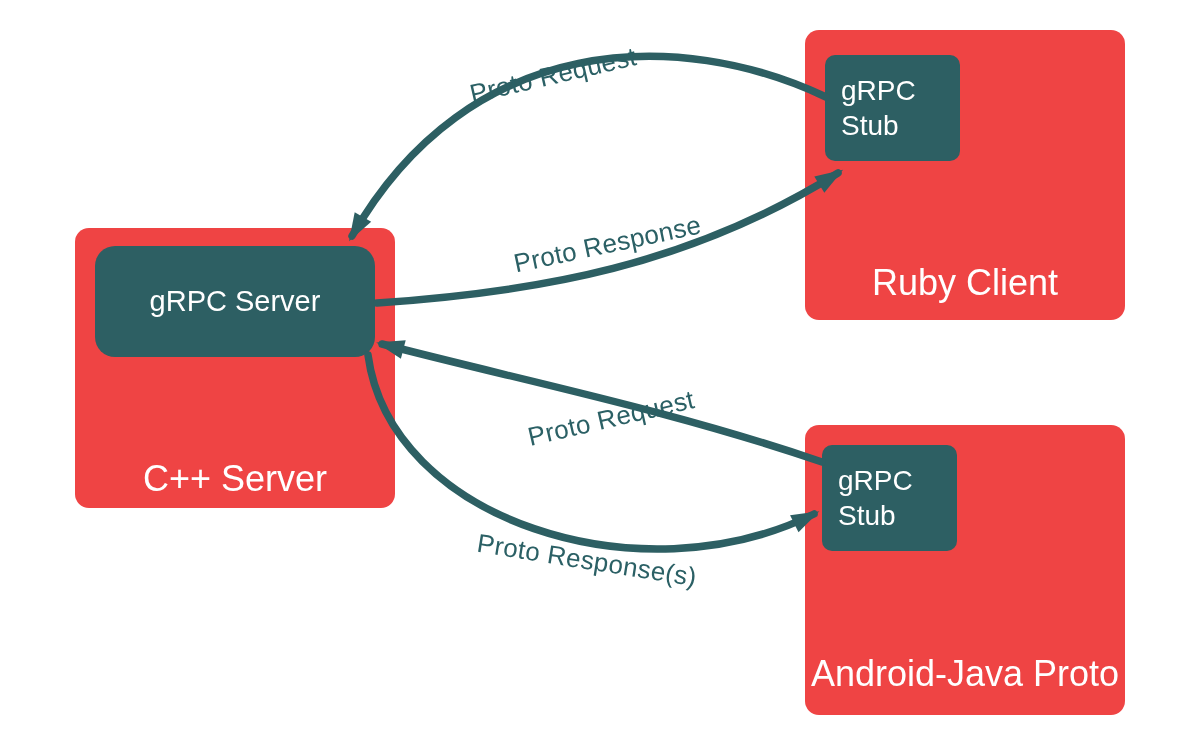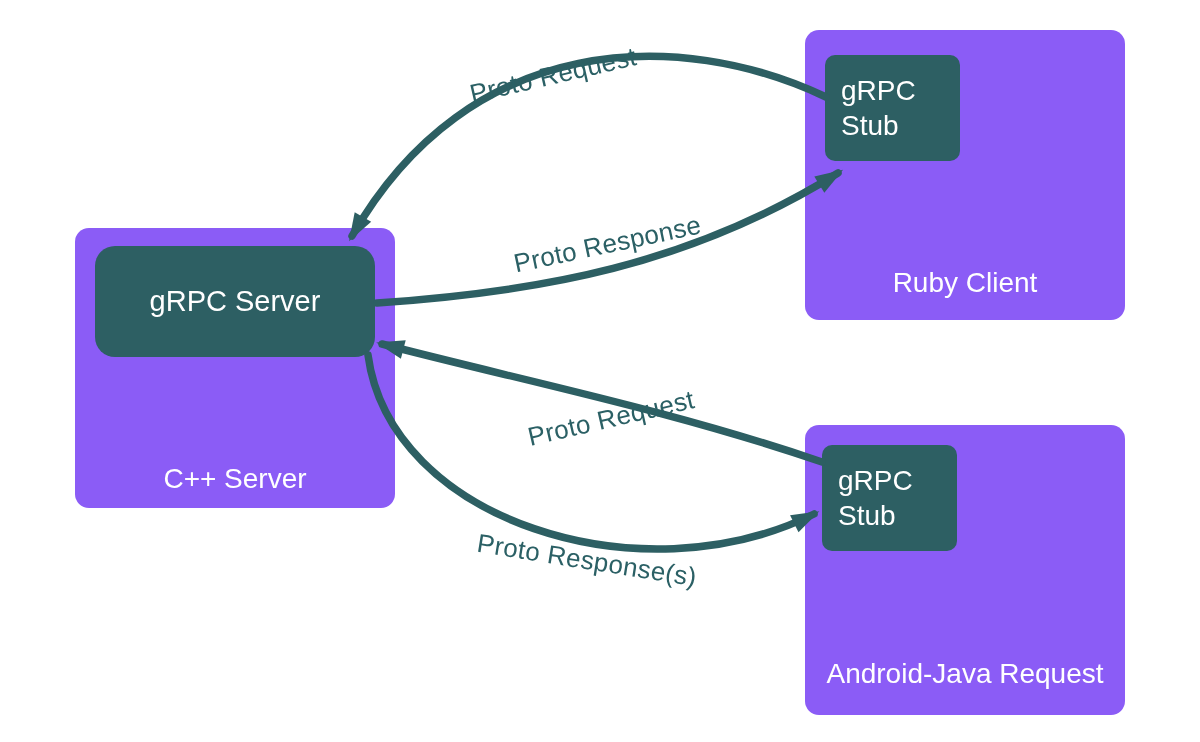--- a/index.html
+++ b/index.html
@@ -6,21 +6,21 @@
   .canvas {
     position: relative;
     width: 1200px;
     height: 742px;
     background: #ffffff;
     overflow: hidden;
     font-family: "Liberation Sans", "DejaVu Sans", sans-serif;
   }
   .group-box {
     position: absolute;
-    background: #8b5cf6;
+    background: #ef4444;
     border-radius: 14px;
     z-index: 1;
   }
   .node-box {
     position: absolute;
     background: #2d5f63;
     border-radius: 10px;
     color: #ffffff;
     display: flex;
     align-items: center;
@@ -29,21 +29,21 @@
   .node-label { font-size: 28px; line-height: 35px; }
   .server-node { justify-content: center; border-radius: 20px; }
   .server-node .node-label { font-size: 29px; }
   .stub-node { padding-left: 16px; }
   .stub-node .node-label { max-width: 90px; }
   .group-title {
     position: absolute;
     left: 0; right: 0;
     text-align: center;
     color: #ffffff;
-    font-size: 28px;
+    font-size: 36px;
     line-height: 34px;
   }
   .arrows-layer {
     position: absolute;
     left: 0; top: 0;
     z-index: 3;
     pointer-events: none;
   }
   .arrow-path {
     fill: none;
@@ -77,21 +77,21 @@
     <div class="node-box stub-node" style="left:20px; top:25px; width:119px; height:106px;">
       <span class="node-label">gRPC Stub</span>
     </div>
     <div class="group-title" style="bottom:20px;">Ruby Client</div>
   </div>
 
   <div class="group-box" style="left:805px; top:425px; width:320px; height:290px;">
     <div class="node-box stub-node" style="left:17px; top:20px; width:119px; height:106px;">
       <span class="node-label">gRPC Stub</span>
     </div>
-    <div class="group-title" style="bottom:24px;">Android-Java Request</div>
+    <div class="group-title" style="bottom:24px;">Android-Java Proto</div>
   </div>
 
   <svg class="arrows-layer" width="1200" height="742" viewBox="0 0 1200 742">
     <defs>
       <marker id="ah" markerUnits="userSpaceOnUse" markerWidth="34" markerHeight="30" refX="24" refY="15" orient="auto">
         <path d="M2,5.5 L30,15 L2,24.5 Z" fill="#2d5f63"></path>
       </marker>
     </defs>
     <path class="arrow-path" d="M 826 97 C 680 28, 470 30, 352 236" marker-end="url(#ah)"></path>
     <path class="arrow-path" d="M 377 303 C 540 292, 690 265, 838 173" marker-end="url(#ah)"></path>

